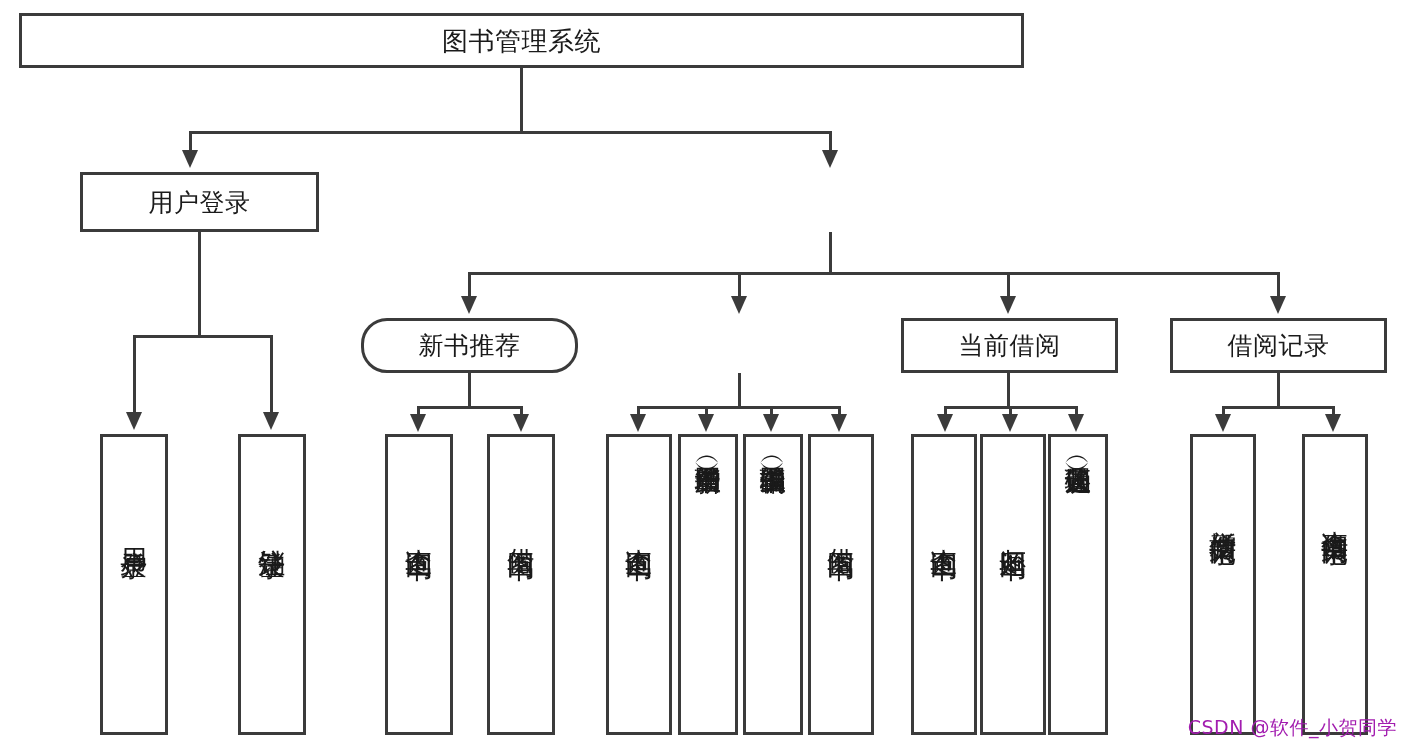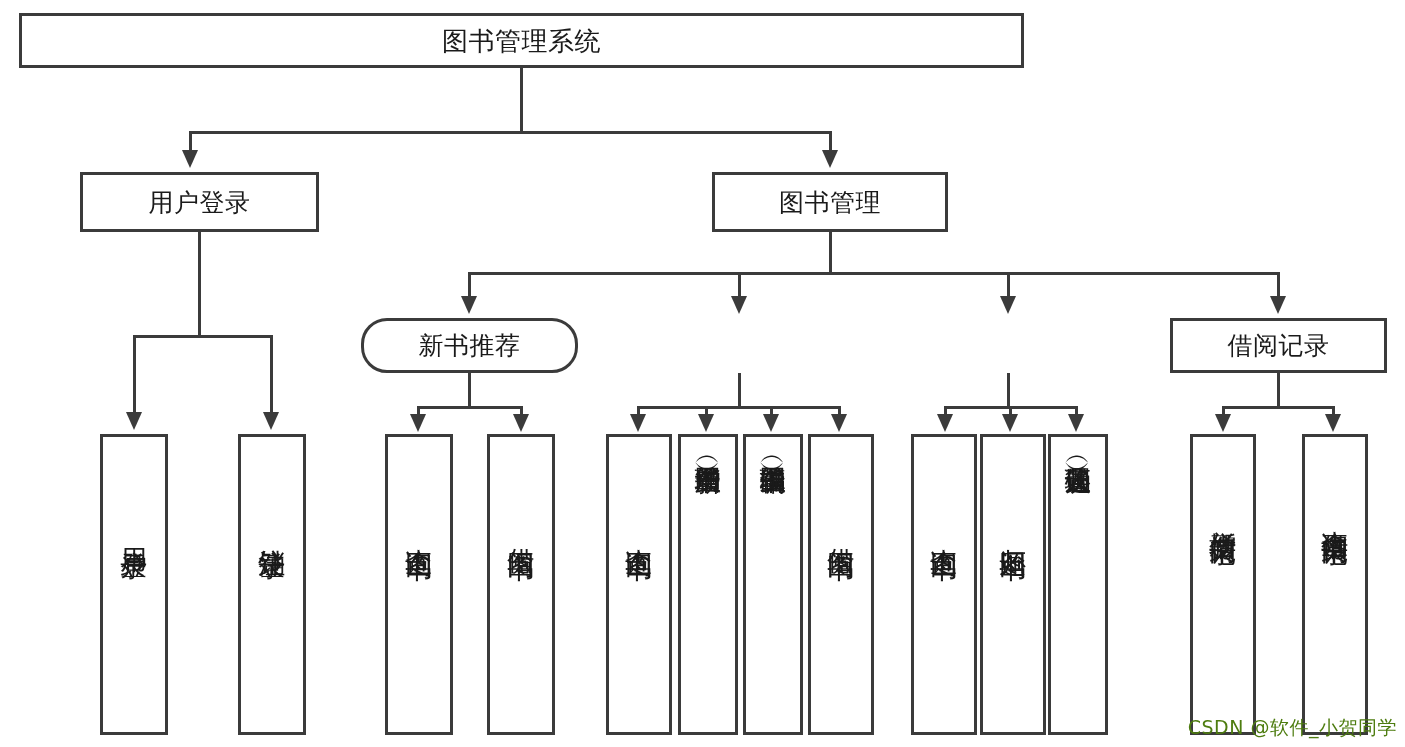--- a/index.html
+++ b/index.html
@@ -84,21 +84,21 @@
     border-left: 8px solid transparent;
     border-right: 8px solid transparent;
     border-top: 18px solid #3b3b3b;
   }
   
   #watermark {
     position: absolute;
     right: 8px;
     bottom: 6px;
     font-size: 19px;
-    color: #4d7c0f;
+    color: #a21caf;
     letter-spacing: 0.5px;
     white-space: nowrap;
     font-family: "DejaVu Sans", "Liberation Sans", sans-serif;
   }
 </style>
 </head>
 <body>
 
 <div id="canvas">
 
@@ -110,23 +110,20 @@
 
   <div class="hline" style="left:189px; top:131px; width:643px; height:3px;"></div>
 
   <div class="vline" style="left:189px; top:131px; width:3px; height:22px;"></div>
   <div class="arrow" style="left:182px; top:150px;"></div>
   <div class="vline" style="left:829px; top:131px; width:3px; height:22px;"></div>
   <div class="arrow" style="left:822px; top:150px;"></div>
 
   <div class="node h" style="left:80px; top:172px; width:239px; height:60px;">
     <span class="lbl">用户登录</span>
-  </div>
-  <div class="node h" style="left:712px; top:172px; width:236px; height:60px;">
-    <span class="lbl">图书管理</span>
   </div>
 
   <div class="vline" style="left:198px; top:232px; width:3px; height:103px;"></div>
   <div class="hline" style="left:133px; top:335px; width:140px; height:3px;"></div>
   <div class="vline" style="left:133px; top:335px; width:3px; height:80px;"></div>
   <div class="arrow" style="left:126px; top:412px;"></div>
   <div class="vline" style="left:270px; top:335px; width:3px; height:80px;"></div>
   <div class="arrow" style="left:263px; top:412px;"></div>
 
   <div class="vline" style="left:829px; top:232px; width:3px; height:40px;"></div>
@@ -139,20 +136,23 @@
   <div class="arrow" style="left:731px; top:296px;"></div>
 
   <div class="vline" style="left:1007px; top:272px; width:3px; height:26px;"></div>
   <div class="arrow" style="left:1000px; top:296px;"></div>
 
   <div class="vline" style="left:1277px; top:272px; width:3px; height:26px;"></div>
   <div class="arrow" style="left:1270px; top:296px;"></div>
 
   <div class="node h" style="left:361px; top:318px; width:217px; height:55px;border-radius:26px;">
     <span class="lbl">新书推荐</span>
+  </div>
+  <div class="node h" style="left:901px; top:318px; width:217px; height:55px;">
+    <span class="lbl">当前借阅</span>
   </div>
   <div class="node h" style="left:1170px; top:318px; width:217px; height:55px;">
     <span class="lbl">借阅记录</span>
   </div>
 
   <div class="vline" style="left:468px; top:373px; width:3px; height:33px;"></div>
   <div class="hline" style="left:417px; top:406px; width:106px; height:3px;"></div>
   <div class="vline" style="left:417px; top:406px; width:3px; height:12px;"></div>
   <div class="arrow" style="left:410px; top:414px;"></div>
   <div class="vline" style="left:520px; top:406px; width:3px; height:12px;"></div>

